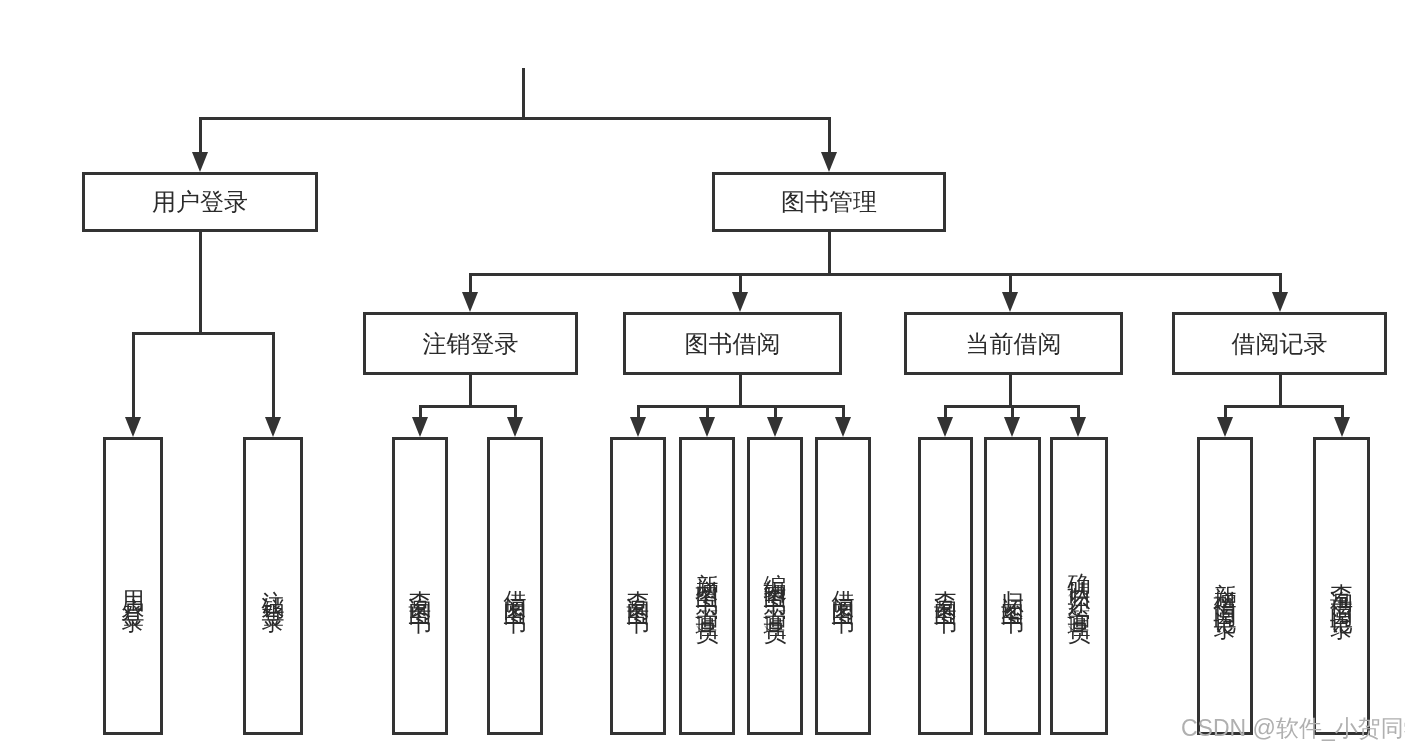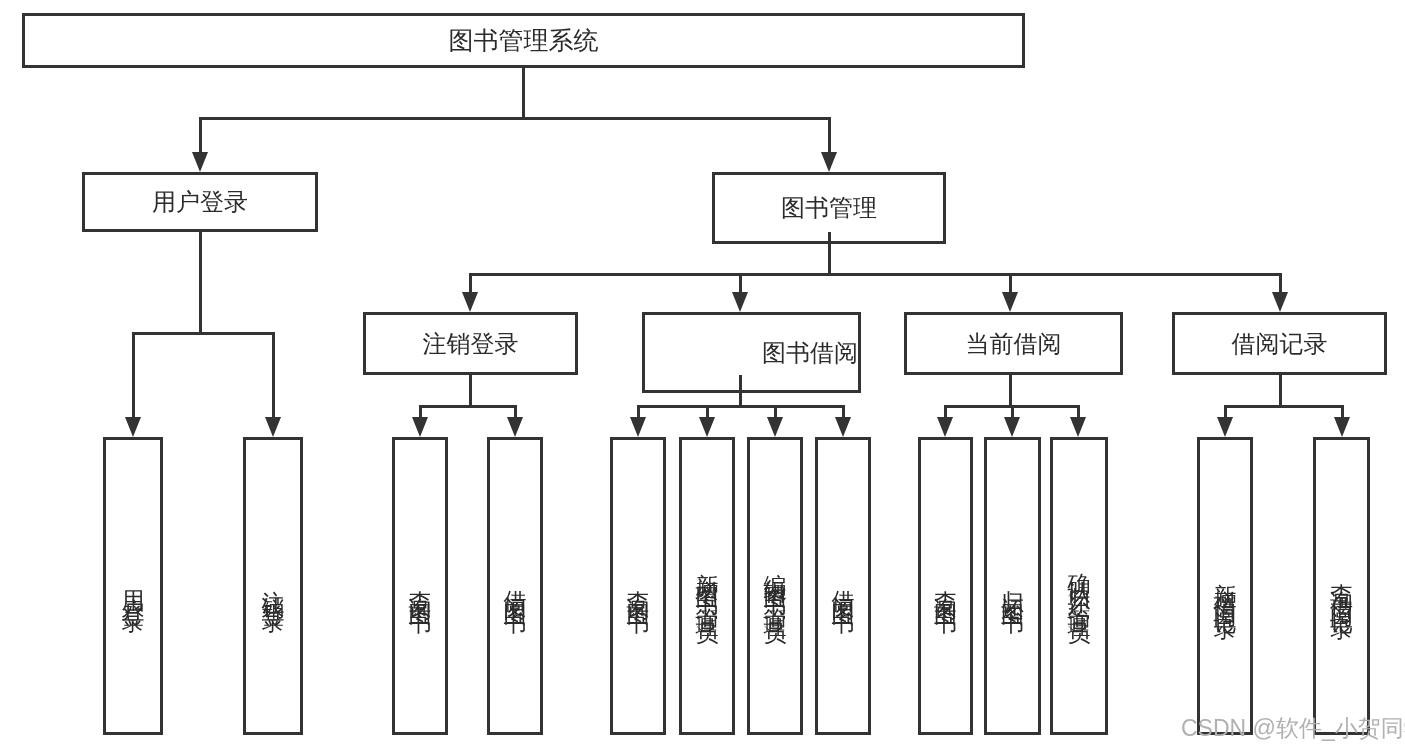--- a/index.html
+++ b/index.html
@@ -57,37 +57,34 @@
     color: #b0b0b0;
     white-space: nowrap;
     z-index: 10;
   }
 </style>
 </head>
 <body>
 
 <div id="stage">
 
-  <div class="node root-box" style="left:22px; top:13px; width:1003px; height:55px;">
-    <span>图书管理系统</span>
-  </div>
 
   <div class="node" style="left:82px; top:172px; width:236px; height:60px;">
     <span>用户登录</span>
   </div>
 
-  <div class="node" style="left:712px; top:172px; width:234px; height:72px;">
+  <div class="node" style="left:712px; top:172px; width:234px; height:60px;">
     <span>图书管理</span>
   </div>
 
   <div class="node" style="left:363px; top:312px; width:215px; height:63px;">
     <span>注销登录</span>
   </div>
 
-  <div class="node" style="left:642px; top:312px; width:219px; height:81px;justify-content:flex-end;">
+  <div class="node" style="left:623px; top:312px; width:219px; height:63px;">
     <span>图书借阅</span>
   </div>
 
   <div class="node" style="left:904px; top:312px; width:219px; height:63px;">
     <span>当前借阅</span>
   </div>
 
   <div class="node" style="left:1172px; top:312px; width:215px; height:63px;">
     <span>借阅记录</span>
   </div>

